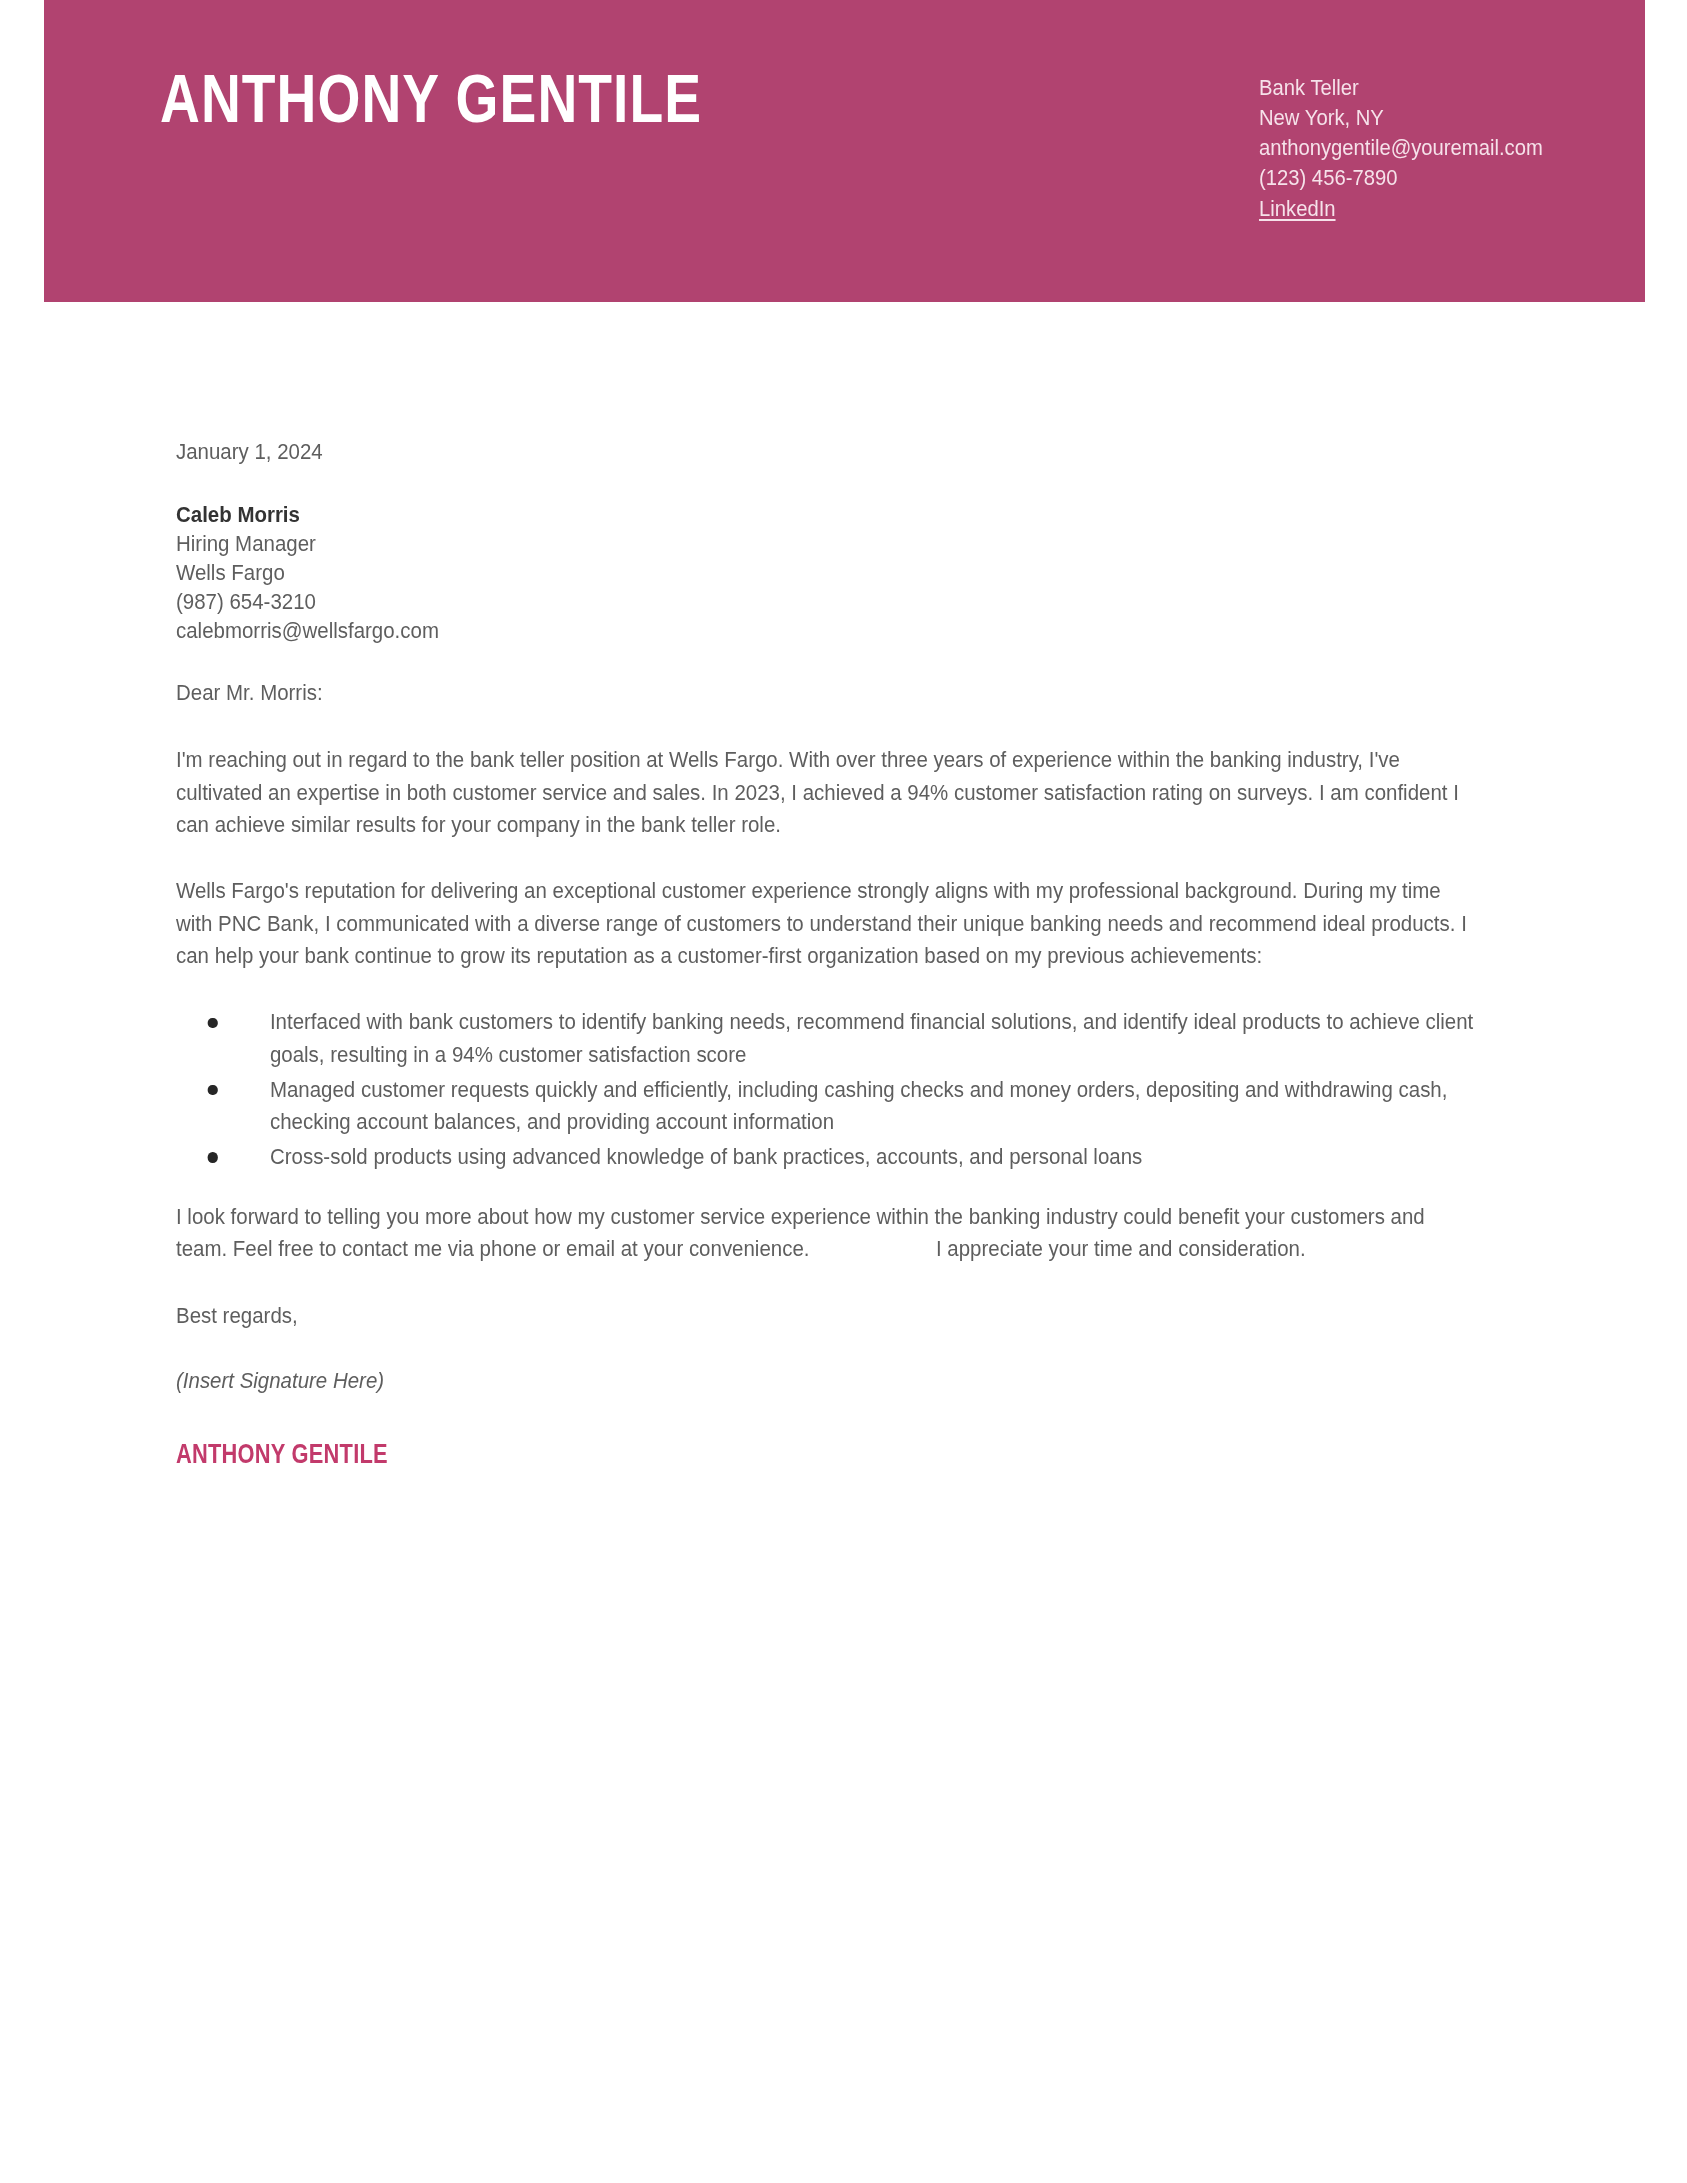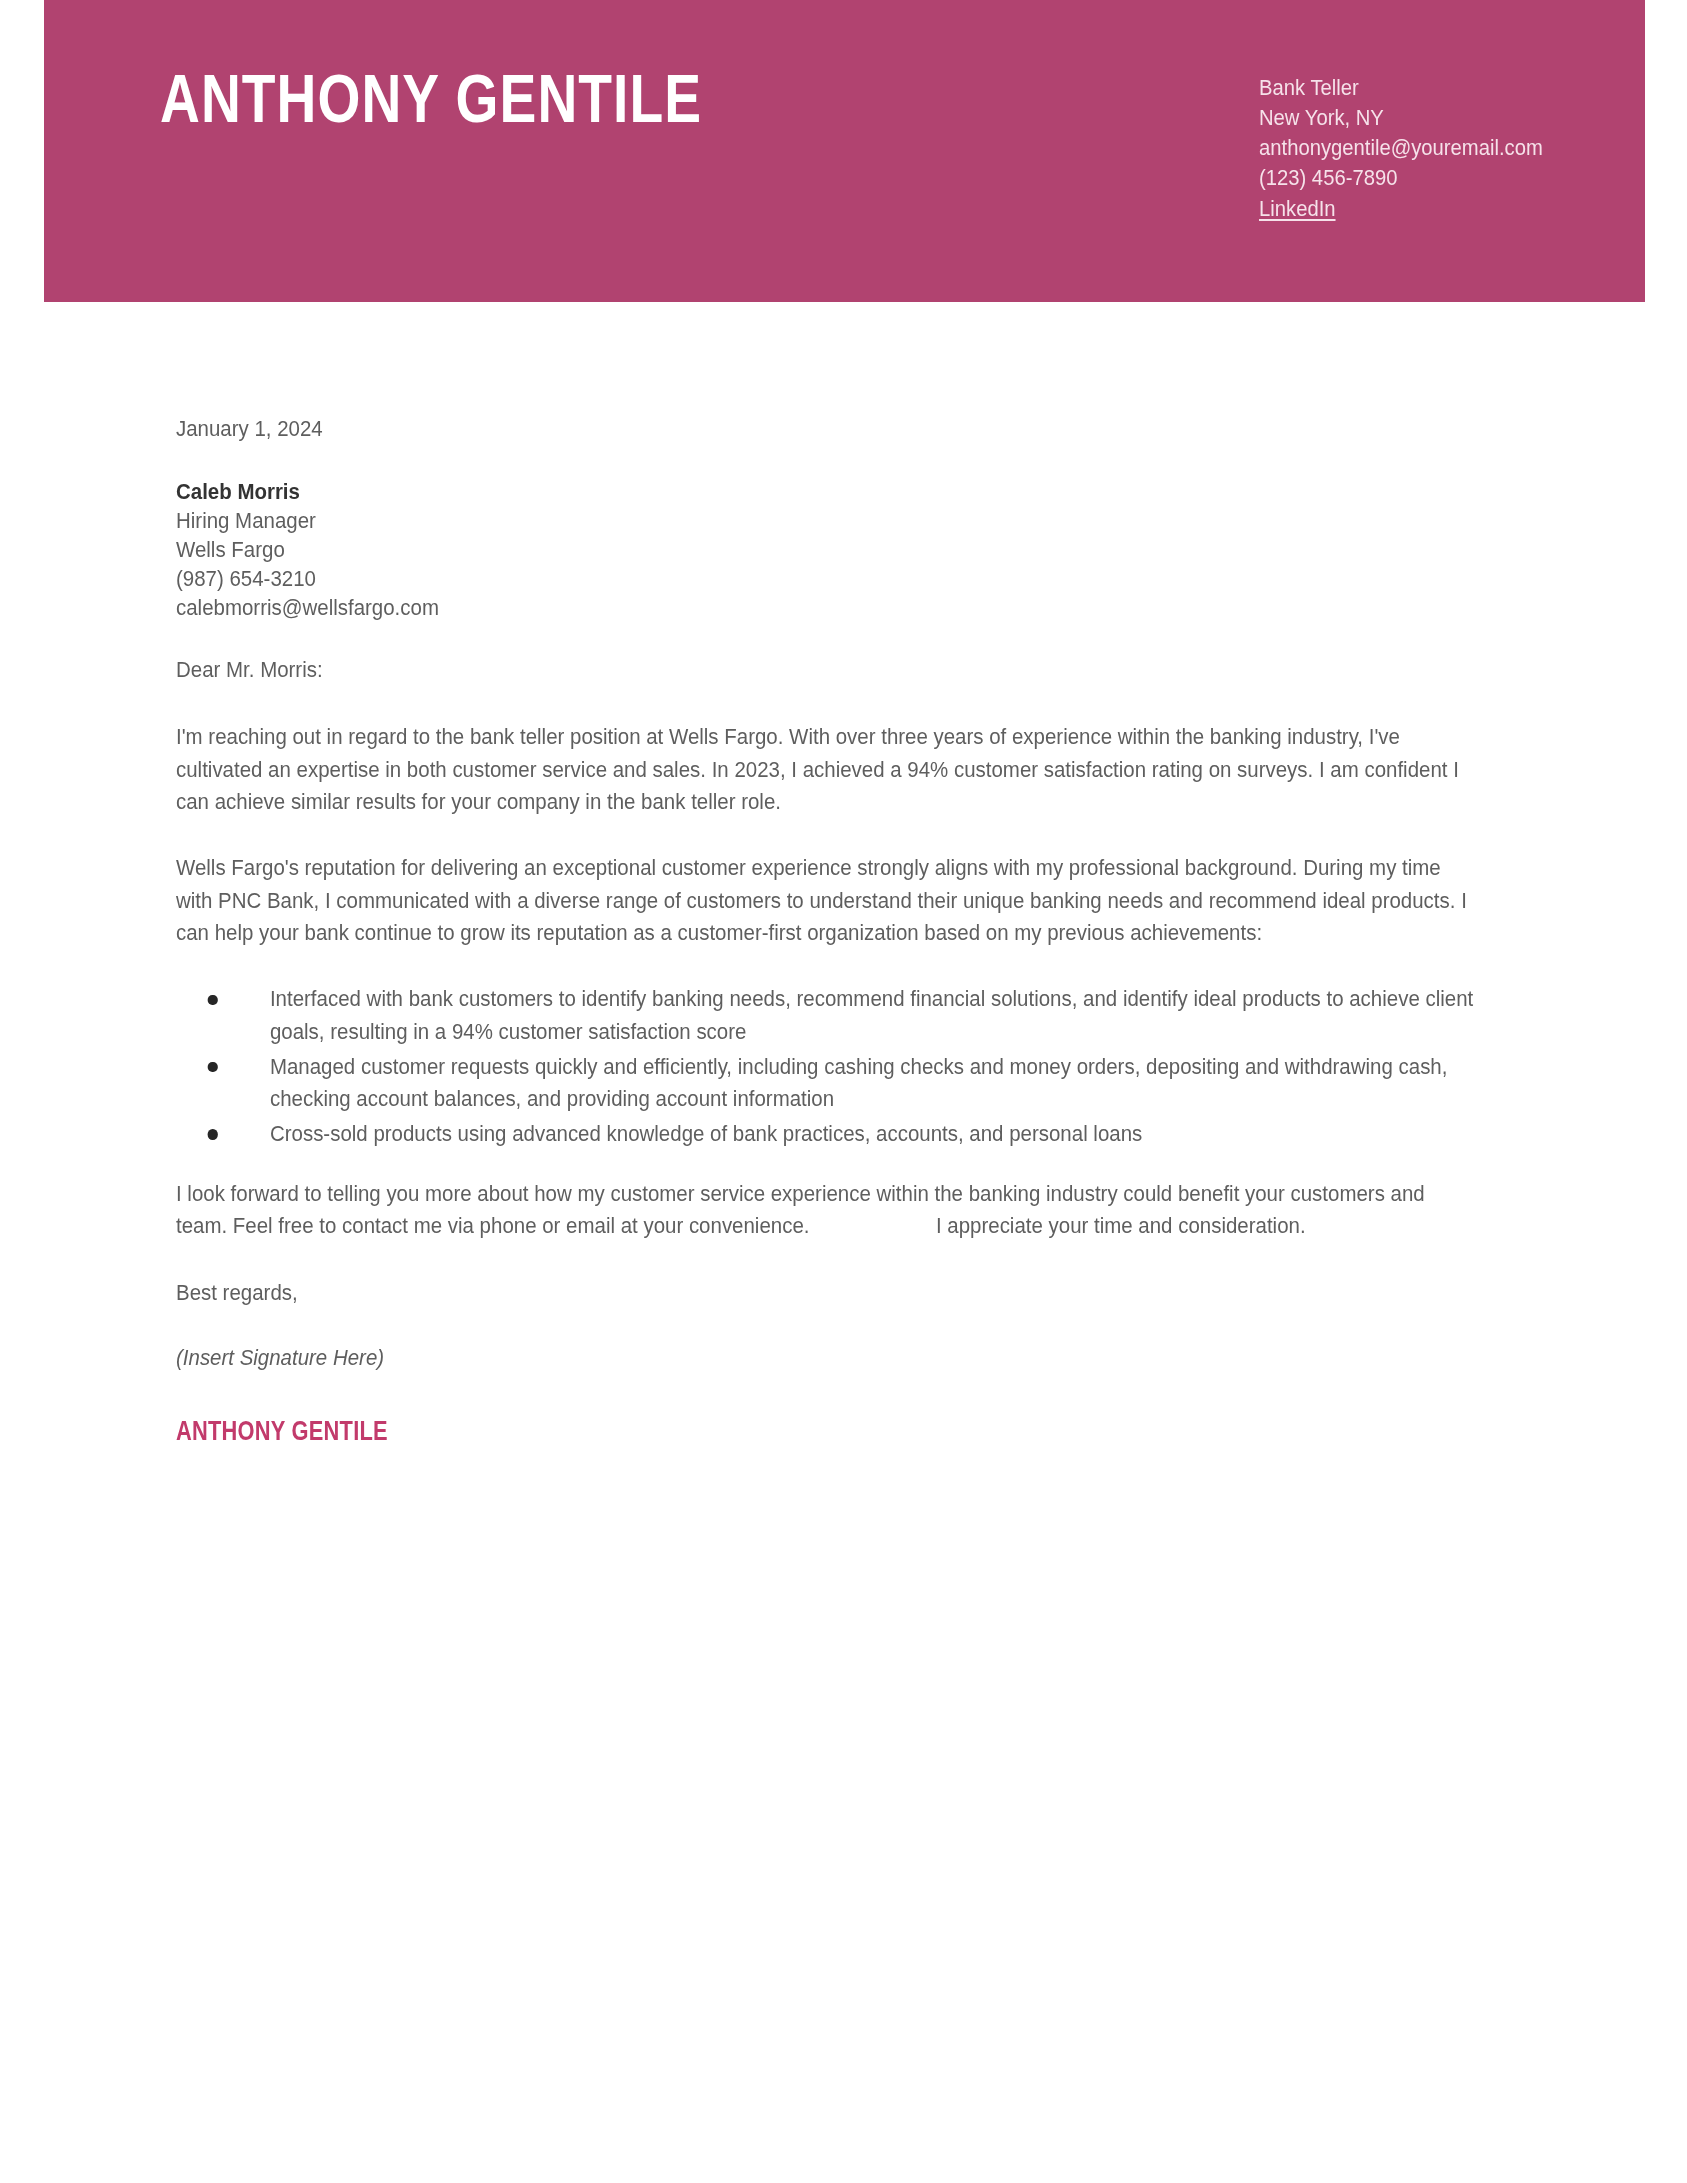--- a/index.html
+++ b/index.html
@@ -73,21 +73,21 @@
     color: #f6e2ea;
     text-decoration: underline;
     text-underline-offset: 2.6px;
     cursor: pointer;
   }
 
   
   .body-wrap {
     position: absolute;
     left: 176px;
-    top: 415px;
+    top: 438px;
     width: 1317px;
     color: #5e5e5e;
     font-size: 22px;
     line-height: 1.30;
   }
 
   .date-line {
     display: block;
     margin-bottom: 33px;
     transform: scaleX(0.93);

